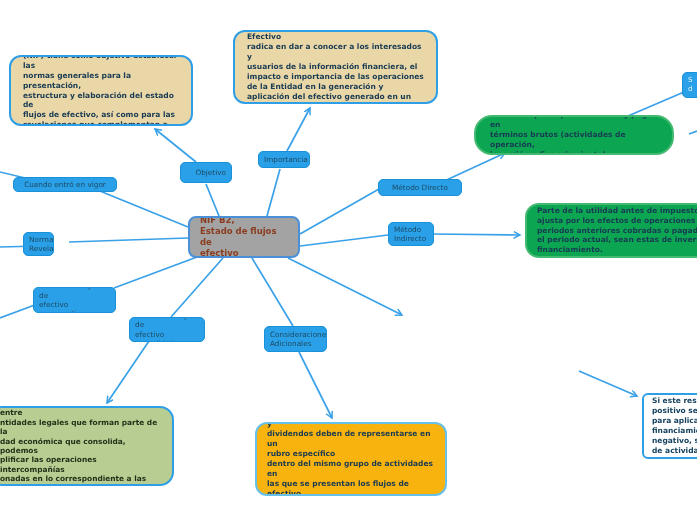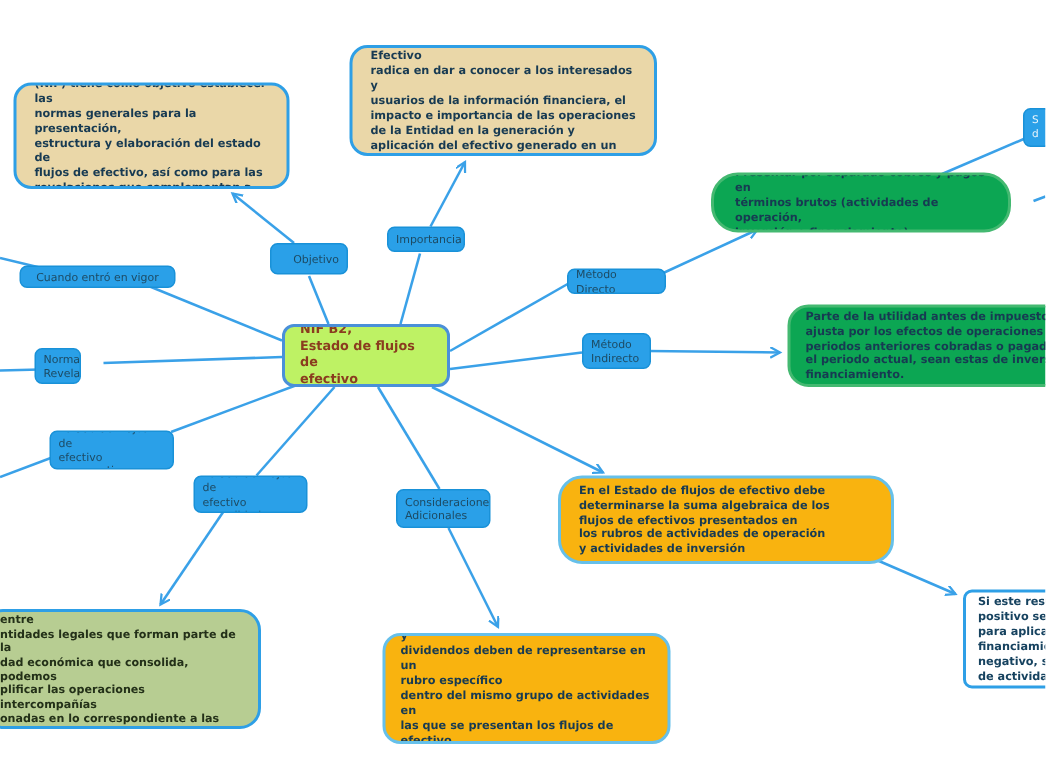--- a/index.html
+++ b/index.html
@@ -31,29 +31,29 @@
           border-radius:14px;padding:3px 10px;}
   #orange1{left:372px;top:317px;width:224px;height:59px;background:#f9b30f;border-color:#66c0ea;
            border-radius:16px;padding:4px 12px;}
   #orange2{left:255px;top:422px;width:192px;height:74px;background:#f9b30f;border-color:#66c0ea;
            border-radius:12px;padding:3px 10px;}
   #olive{left:-12px;top:406px;width:186px;height:80px;background:#b7cd92;padding:3px 10px;
          color:#233018;font-size:7.4px;line-height:1.27;border-radius:14px;}
   #whitenode{left:642px;top:393px;width:80px;height:66px;background:#ffffff;padding:4px 8px;
              color:#16425f;border-radius:6px;}
   #center{
-    left:188px;top:216px;width:112px;height:42px;background:#bef264;
+    left:188px;top:216px;width:112px;height:42px;background:#a3a3a3;
     border:2px solid #4a90d9;border-radius:8px;padding:4px 10px;
     font-size:8.5px;font-weight:bold;line-height:1.3;color:#8a3c1f;
     white-space:pre-line;
   }
   
   #objetivo{left:180px;top:162px;width:52px;height:21px;justify-content:flex-end;}
   #importancia{left:258px;top:151px;width:52px;height:17px;justify-content:flex-start;}
-  #metodo-directo{left:378px;top:179px;width:66px;height:17px;justify-content:center;}
+  #metodo-directo{left:378px;top:179px;width:84px;height:17px;justify-content:center;}
   #metodo-indirecto{left:388px;top:222px;width:46px;height:24px;}
   #cuando{left:13px;top:177px;width:104px;height:15px;justify-content:center;}
   #normas{left:23px;top:232px;width:31px;height:24px;}
   #comparativos{left:33px;top:287px;width:83px;height:26px;}
   #consolidado{left:129px;top:317px;width:76px;height:25px;}
   #consideraciones{left:264px;top:326px;width:63px;height:26px;}
   #trnode{left:682px;top:72px;width:40px;height:26px;color:#e8f4fb;font-size:7px;}
 </style>
 </head>
 <body>
@@ -119,27 +119,20 @@
   </div>
 
   <div id="green2" class="node content">
     <span>Parte de la utilidad antes de impuestos
 ajusta por los efectos de operaciones de
 periodos anteriores cobradas o pagadas
 el periodo actual, sean estas de inversió
 financiamiento.</span>
   </div>
 
-  <div id="orange1" class="node content">
-    <span>En el Estado de flujos de efectivo debe
-determinarse la suma algebraica de los
-flujos de efectivos presentados en
-los rubros de actividades de operación
-y actividades de inversión</span>
-  </div>
 
   <div id="orange2" class="node content">
     <span>En el caso de los
 flujos derivados de intereses cobrados y
 dividendos deben de representarse en un
 rubro específico
 dentro del mismo grupo de actividades en
 las que se presentan los flujos de efectivo
 de la partida con la que estén asociados.</span>
   </div>

